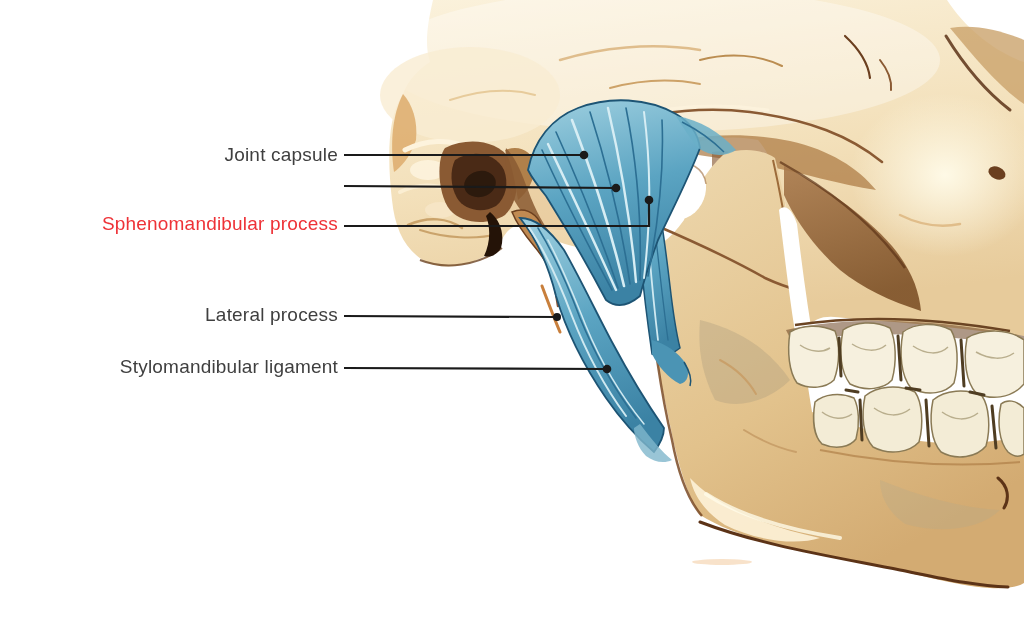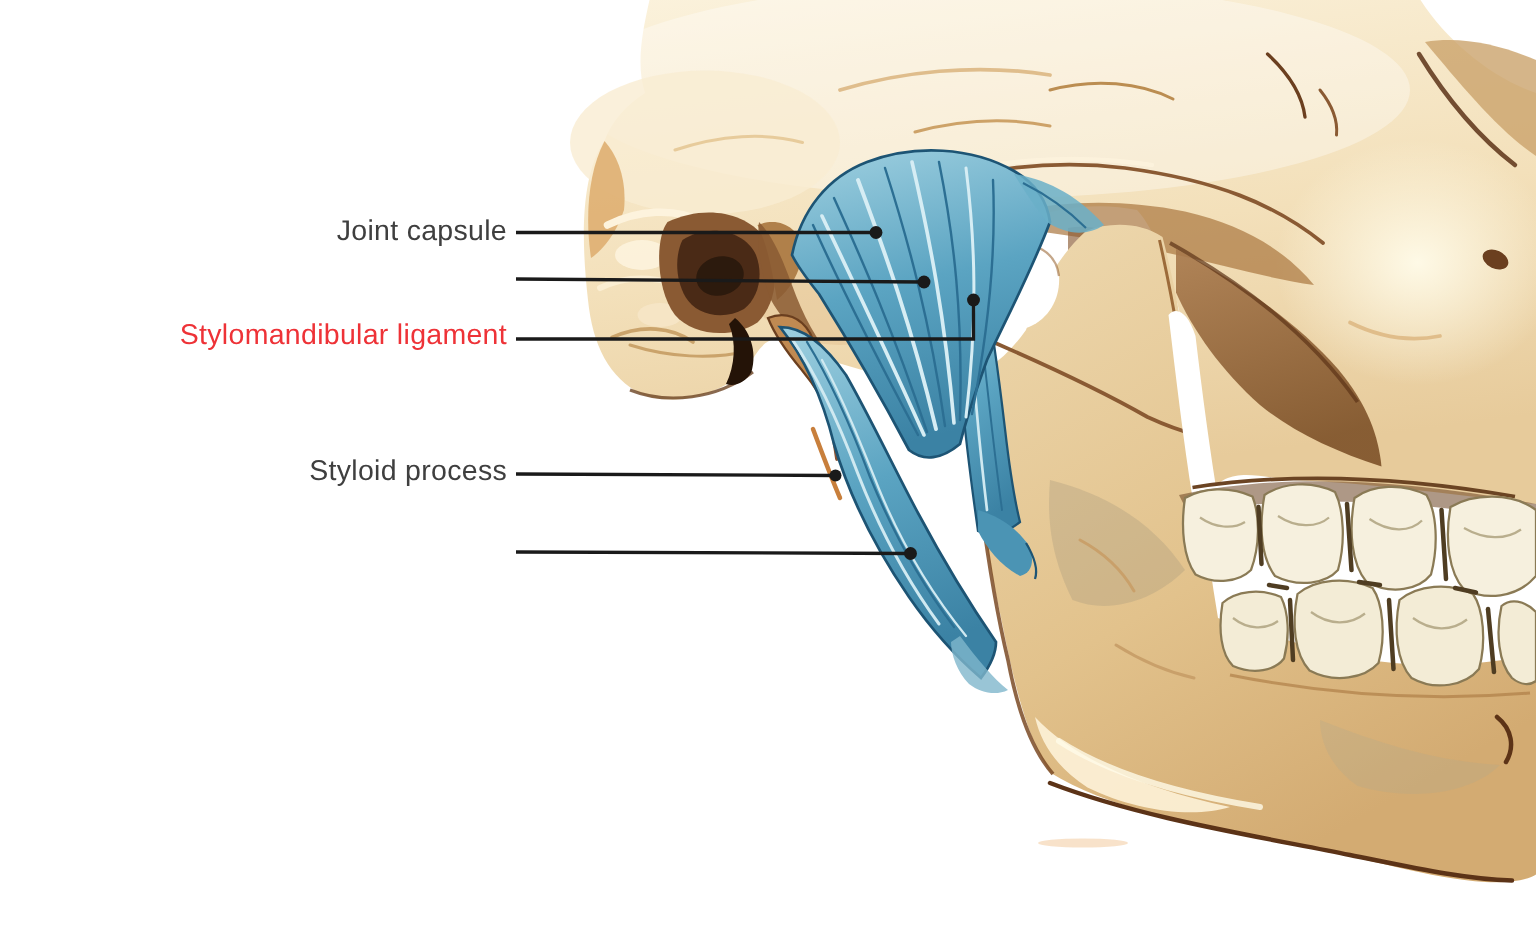--- a/index.html
+++ b/index.html
@@ -266,16 +266,17 @@
           <circle cx="557" cy="317" r="4" stroke="none"></circle>
       </g>
       <g>
         <line x1="344" y1="368" x2="606" y2="369"></line>
           <circle cx="607" cy="369" r="4.3" stroke="none"></circle>
       </g>
     </g>
   </svg>
 
   <div class="label" style="top:155px">Joint capsule</div>
-  <div class="label red" style="top:224px">Stylomandibular ligament</div>
-  <div class="label" style="top:315px">Styloid process</div>
+  <div class="label red" style="top:224px">Sphenomandibular process</div>
+  <div class="label" style="top:315px">Lateral process</div>
+  <div class="label" style="top:367px">Stylomandibular ligament</div>
 
 </div>
 
 </body></html>

